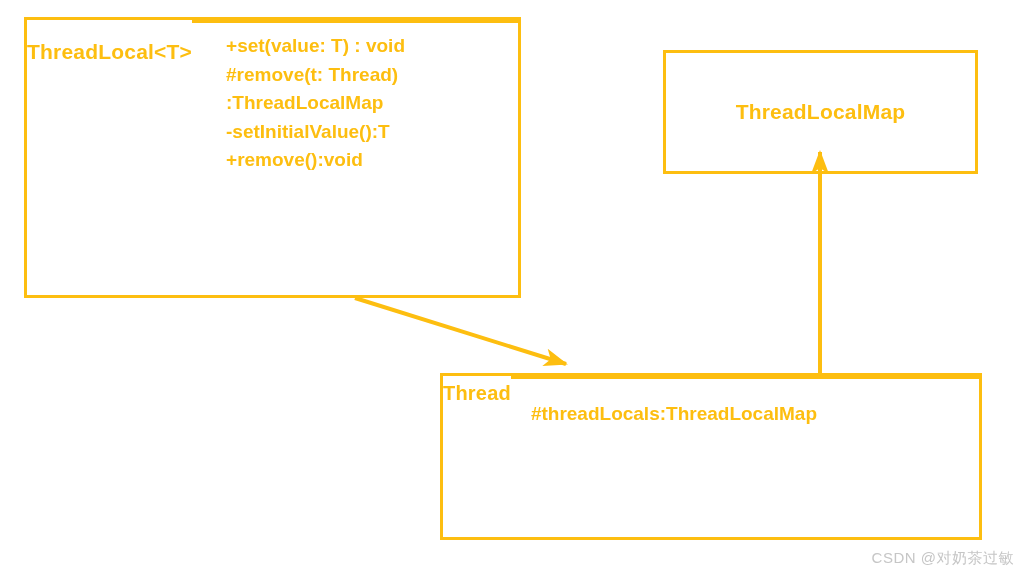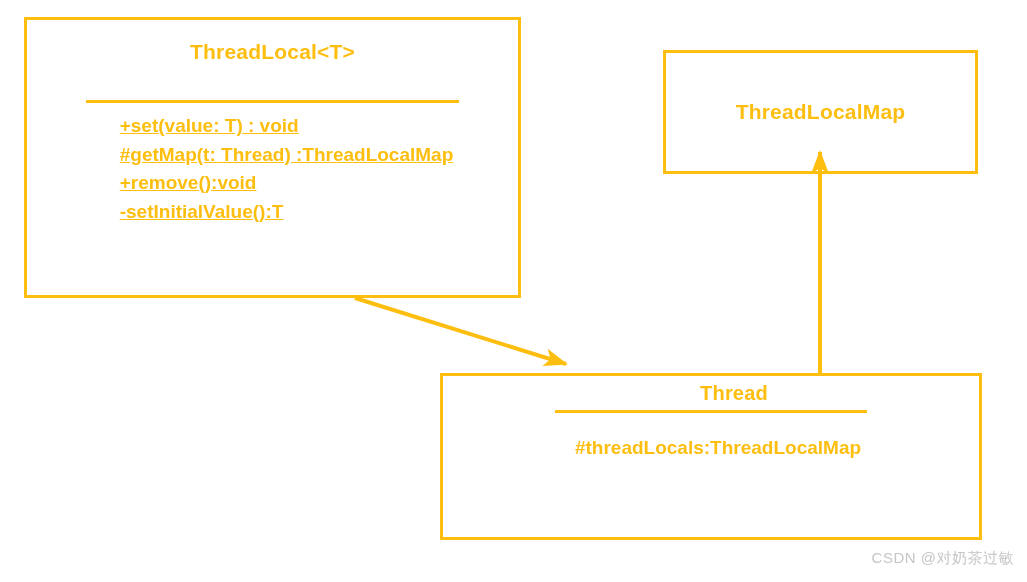--- a/index.html
+++ b/index.html
@@ -13,46 +13,45 @@
     position:relative;
     font-family:"Liberation Sans", sans-serif;
     font-weight:bold;
     color:var(--accent);
   }
   .uml-box{
     position:absolute;
     border:3px solid var(--accent);
     background:transparent;
     display:flex;
-    flex-direction:column;
-    align-items:center;
+    flex-direction:row;
   }
   .uml-title{
     display:flex;
     align-items:center;
     justify-content:center;
     font-size:21px;
     letter-spacing:0.2px;
   }
   .uml-divided{ border-top:3px solid var(--accent); }
   .uml-members{
     font-size:19px;
     line-height:28.5px;
   }
   
   #box-threadlocal{ left:24px; top:17px; width:497px; height:281px; }
   #box-threadlocal .uml-title{ height:63px; }
   #box-threadlocal .uml-attrs{ height:17px; }
-  #box-threadlocal .uml-methods{ flex:1; padding:9px 6px 8px 34px;text-decoration:underline; }
+  #box-threadlocal .uml-methods{ flex:1; padding:9px 6px 8px 34px; }
   
   #box-threadlocalmap{ left:663px; top:50px; width:315px; height:124px; }
   #box-threadlocalmap .uml-title{ flex:1; }
   
   #box-thread{ left:440px; top:373px; width:542px; height:167px; }
-  #box-thread .uml-title{ height:34px; font-size:20px;margin-left:46px; }
+  #box-thread .uml-title{ height:34px; font-size:20px; }
   #box-thread .uml-attrs{ flex:1; padding:21px 6px 0 20px; }
   #box-thread .uml-empty{ height:26px; }
   
   #arrows{
     position:absolute; left:0; top:0; width:1027px; height:582px;
     pointer-events:none;
   }
   #arrows line{ stroke:var(--accent); stroke-width:4; }
   #arrows .head{ fill:var(--accent); }
   
@@ -69,23 +68,23 @@
   }
 </style>
 </head>
 <body>
 
 <div class="uml-box" id="box-threadlocal">
   <div class="uml-title">ThreadLocal&lt;T&gt;</div>
   <div class="uml-attrs uml-divided"></div>
   <div class="uml-members uml-methods uml-divided">
     <div>+set(value: T) : void</div>
-    <div>#getMap(t: Thread) :ThreadLocalMap</div>
+    <div>#remove(t: Thread) :ThreadLocalMap</div>
+    <div>-setInitialValue():T</div>
     <div>+remove():void</div>
-    <div>-setInitialValue():T</div>
   </div>
 </div>
 
 <div class="uml-box" id="box-threadlocalmap">
   <div class="uml-title">ThreadLocalMap</div>
 </div>
 
 <div class="uml-box" id="box-thread">
   <div class="uml-title">Thread</div>
   <div class="uml-members uml-attrs uml-divided">

